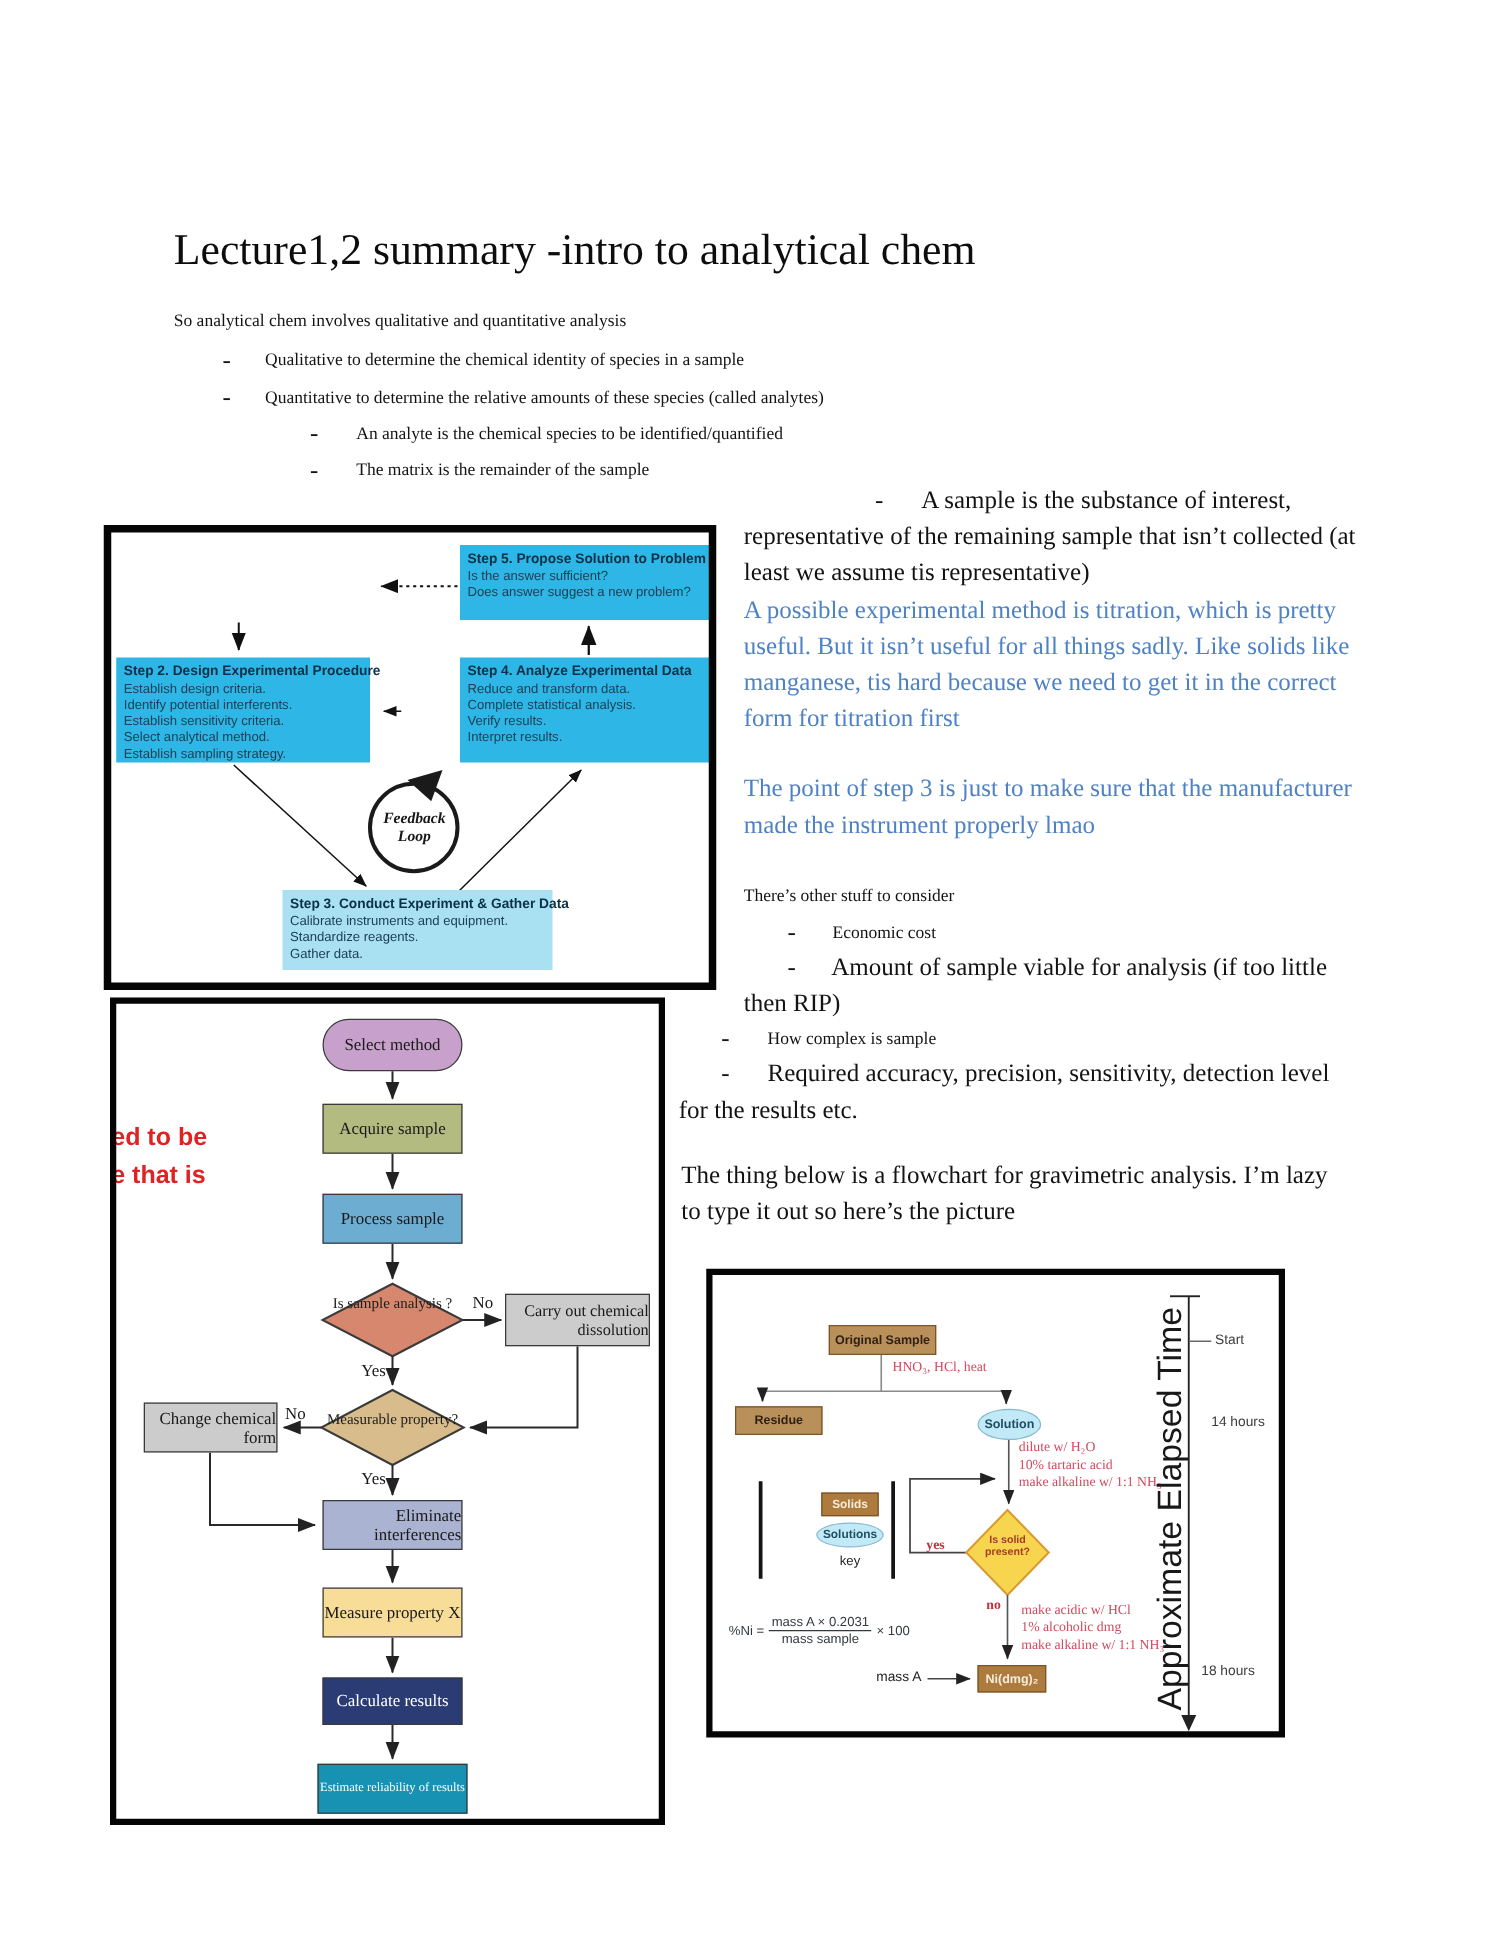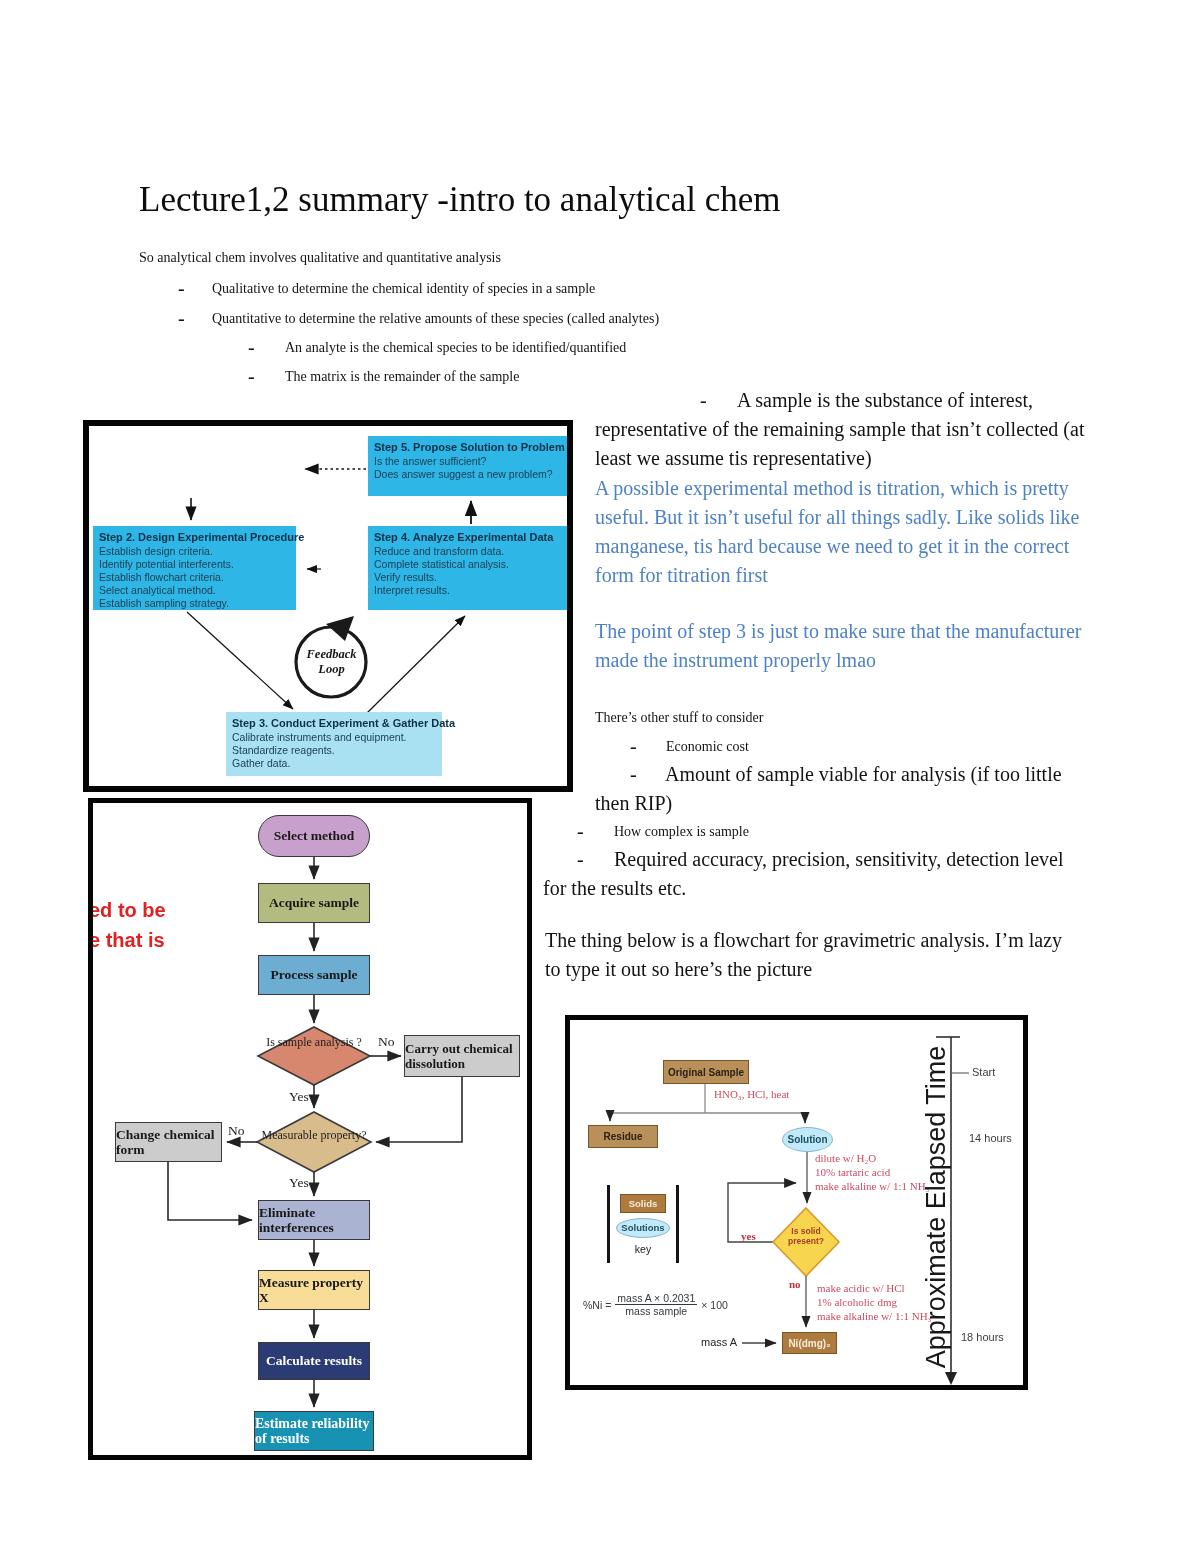--- a/index.html
+++ b/index.html
@@ -12,21 +12,21 @@
   .fig{position:absolute;}
   .frame{position:absolute;inset:0;border:6px solid #050505;pointer-events:none;}
   .frame.thin{border-width:5px;}
   
   .f1b{position:absolute;background:#2db6e6;color:#1f4054;font-family:"Liberation Sans",sans-serif;font-size:10.5px;line-height:13px;padding:4px 6px;box-sizing:border-box;}
   .f1b .h{font-weight:700;font-size:11px;line-height:15px;color:#0b3048;white-space:nowrap;}
   .f1b .ln{white-space:nowrap;}
   .f1b.lt{background:#a9e1f3;}
   .fbl{position:absolute;font-family:"Liberation Serif",serif;font-style:italic;font-weight:700;font-size:12.5px;line-height:15px;text-align:center;color:#161616;}
   
-  .f2n{position:absolute;border:1.6px solid #3a3a3a;box-sizing:border-box;display:flex;align-items:center;justify-content:center;text-align:left;font-family:"Liberation Serif",serif;font-size:13.5px;line-height:15.5px;color:#191919;font-weight:bold;}
+  .f2n{position:absolute;border:1.6px solid #3a3a3a;box-sizing:border-box;display:flex;align-items:center;justify-content:center;text-align:right;font-family:"Liberation Serif",serif;font-size:13.5px;line-height:15.5px;color:#191919;}
   .f2l{position:absolute;font-family:"Liberation Serif",serif;font-size:13.5px;color:#191919;white-space:nowrap;}
   .dtext{position:absolute;text-align:center;font-family:"Liberation Serif",serif;font-size:12px;line-height:13.5px;color:#1d1d1d;}
   .cutred{position:absolute;font-family:"Liberation Sans",sans-serif;font-weight:700;font-size:20px;line-height:30px;color:#e02222;white-space:nowrap;}
   
   .f3n{position:absolute;border:1.4px solid #7a5529;box-sizing:border-box;display:flex;align-items:center;justify-content:center;font-family:"Liberation Sans",sans-serif;font-size:10px;font-weight:700;color:#2e2214;text-align:center;line-height:11px;}
   .f3n.dark{background:#ad7b3e;color:#f6ecd9;}
   .f3red{position:absolute;font-family:"Liberation Serif",serif;font-size:11px;line-height:14px;color:#d04a5e;white-space:nowrap;}
   .f3lbl{position:absolute;font-family:"Liberation Sans",sans-serif;font-size:11px;color:#3c3c3c;white-space:nowrap;}
   .ellip{border-radius:50%;background:#c2e9f7;border:1.2px solid #85b9cd;color:#1d4f60;}
   .keywrap{position:absolute;border-left:3.5px solid #151515;border-right:3.5px solid #151515;display:flex;flex-direction:column;align-items:center;justify-content:center;gap:5px;}
@@ -96,21 +96,21 @@
 
   <div class="f1b" style="left:285px;top:16px;width:200px;height:60px;">
     <div class="h">Step 5. Propose Solution to Problem</div>
     <div class="ln">Is the answer sufficient?</div>
     <div class="ln">Does answer suggest a new problem?</div>
   </div>
   <div class="f1b" style="left:10px;top:106px;width:203px;height:84px;">
     <div class="h">Step 2. Design Experimental Procedure</div>
     <div class="ln">Establish design criteria.</div>
     <div class="ln">Identify potential interferents.</div>
-    <div class="ln">Establish flowchart criteria.</div>
+    <div class="ln">Establish sensitivity criteria.</div>
     <div class="ln">Select analytical method.</div>
     <div class="ln">Establish sampling strategy.</div>
   </div>
   <div class="f1b" style="left:285px;top:106px;width:202px;height:84px;">
     <div class="h">Step 4. Analyze Experimental Data</div>
     <div class="ln">Reduce and transform data.</div>
     <div class="ln">Complete statistical analysis.</div>
     <div class="ln">Verify results.</div>
     <div class="ln">Interpret results.</div>
   </div>
@@ -156,21 +156,21 @@
   <div class="f2n" style="left:170px;top:17px;width:112px;height:42px;border-radius:21px;background:#c7a0cb;">Select method</div>
   <div class="f2n" style="left:170px;top:85px;width:112px;height:40px;background:#b4bb80;">Acquire sample</div>
   <div class="f2n" style="left:170px;top:157px;width:112px;height:40px;background:#6cadd1;">Process sample</div>
   <div class="dtext" style="left:170px;top:238px;width:112px;">Is sample analysis ?</div>
   <div class="f2n" style="left:316px;top:237px;width:116px;height:42px;background:#cccccc;font-size:13px;">Carry out chemical dissolution</div>
   <div class="dtext" style="left:168px;top:331px;width:116px;">Measurable property?</div>
   <div class="f2n" style="left:27px;top:324px;width:107px;height:40px;background:#cccccc;">Change chemical form</div>
   <div class="f2n" style="left:170px;top:402px;width:112px;height:40px;background:#aab3d1;">Eliminate interferences</div>
   <div class="f2n" style="left:170px;top:472px;width:112px;height:40px;background:#f7dd97;">Measure property X</div>
   <div class="f2n" style="left:170px;top:544px;width:112px;height:38px;background:#2b3c74;color:#ffffff;">Calculate results</div>
-  <div class="f2n" style="left:166px;top:613px;width:120px;height:40px;background:#1792b3;color:#ffffff;font-size:14px;">Estimate reliability of results</div>
+  <div class="f2n" style="left:166px;top:613px;width:120px;height:40px;background:#1792b3;color:#ffffff;font-size:10px;">Estimate reliability of results</div>
 
   <div class="f2l" style="left:290px;top:236px;">No</div>
   <div class="f2l" style="left:201px;top:291px;">Yes</div>
   <div class="f2l" style="left:140px;top:325px;">No</div>
   <div class="f2l" style="left:201px;top:377px;">Yes</div>
 
   <div class="frame thin"></div>
 </div>
 
 <div class="fig" style="left:565px;top:1015px;width:463px;height:375px;">
@@ -217,21 +217,21 @@
 
   <div class="formula" style="left:18px;top:277px;">
     <span>%Ni =</span>
     <span class="frac">
       <span class="num">mass A × 0.2031</span>
       <span>mass sample</span>
     </span>
     <span>× 100</span>
   </div>
 
-  <div class="keywrap" style="left:42px;top:170px;width:66px;height:78px;">
+  <div class="keywrap" style="left:42px;top:170px;width:66px;height:78px;padding-left:37px;">
     <div class="f3n dark" style="position:static;width:46px;height:19px;font-size:9.5px;">Solids</div>
     <div class="f3n ellip" style="position:static;width:54px;height:20px;font-size:9.5px;">Solutions</div>
     <div style="font-family:'Liberation Sans',sans-serif;font-size:10.5px;color:#222;">key</div>
   </div>
 
   <div class="rot-wrap" style="left:371px;top:192px;">
     <span>Approximate Elapsed Time</span>
   </div>
   <div class="f3lbl" style="left:407px;top:51px;">Start</div>
   <div class="f3lbl" style="left:404px;top:117px;">14 hours</div>

